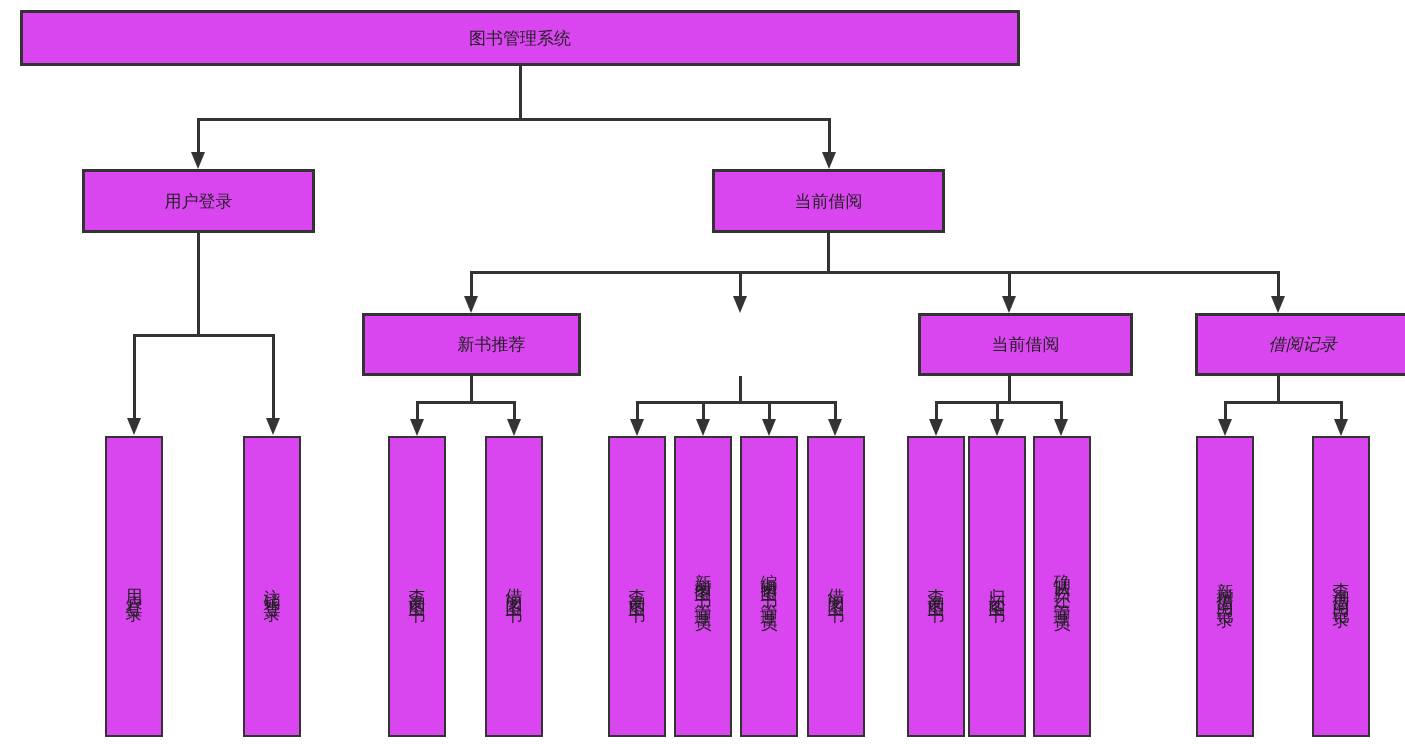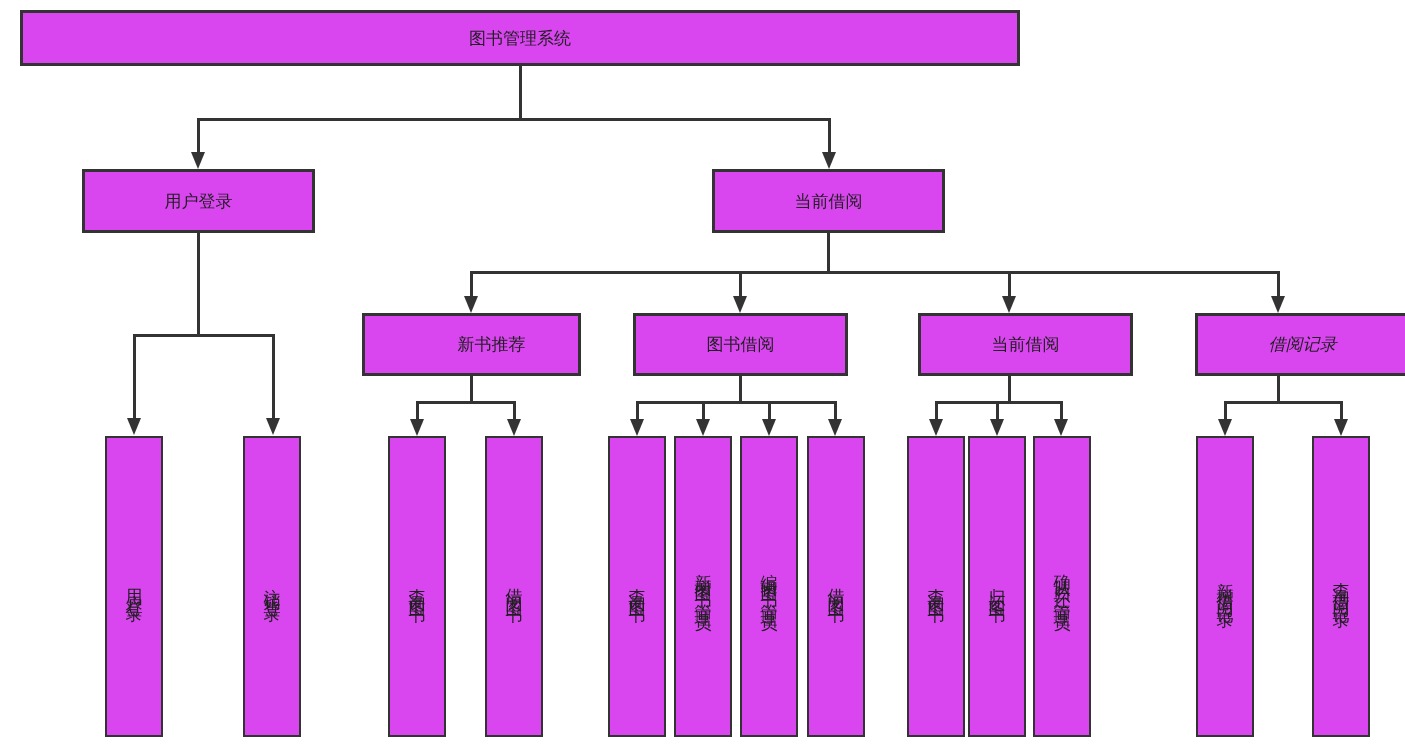--- a/index.html
+++ b/index.html
@@ -88,23 +88,20 @@
   <div class="vline" style="left:739px;top:271px;height:26px;"></div>
   <div class="arrowhead" style="left:733px;top:296px;"></div>
   <div class="vline" style="left:1008px;top:271px;height:26px;"></div>
   <div class="arrowhead" style="left:1002px;top:296px;"></div>
   <div class="vline" style="left:1277px;top:271px;height:26px;"></div>
   <div class="arrowhead" style="left:1271px;top:296px;"></div>
 
   <div class="box" style="left:362px;top:313px;width:219px;height:63px;padding-left:40px;">
     <span>新书推荐</span>
   </div>
-  <div class="box" style="left:633px;top:313px;width:215px;height:63px;">
-    <span>图书借阅</span>
-  </div>
   <div class="box" style="left:902px;top:313px;width:215px;height:63px;margin-left:16px;">
     <span>当前借阅</span>
   </div>
   <div class="box" style="left:1195px;top:313px;width:215px;height:63px;font-style:italic;">
     <span>借阅记录</span>
   </div>
 
   <div class="vline" style="left:470px;top:376px;height:28px;"></div>
   <div class="hline" style="left:416px;top:401px;width:100px;"></div>
   <div class="vline" style="left:416px;top:401px;height:19px;"></div>

